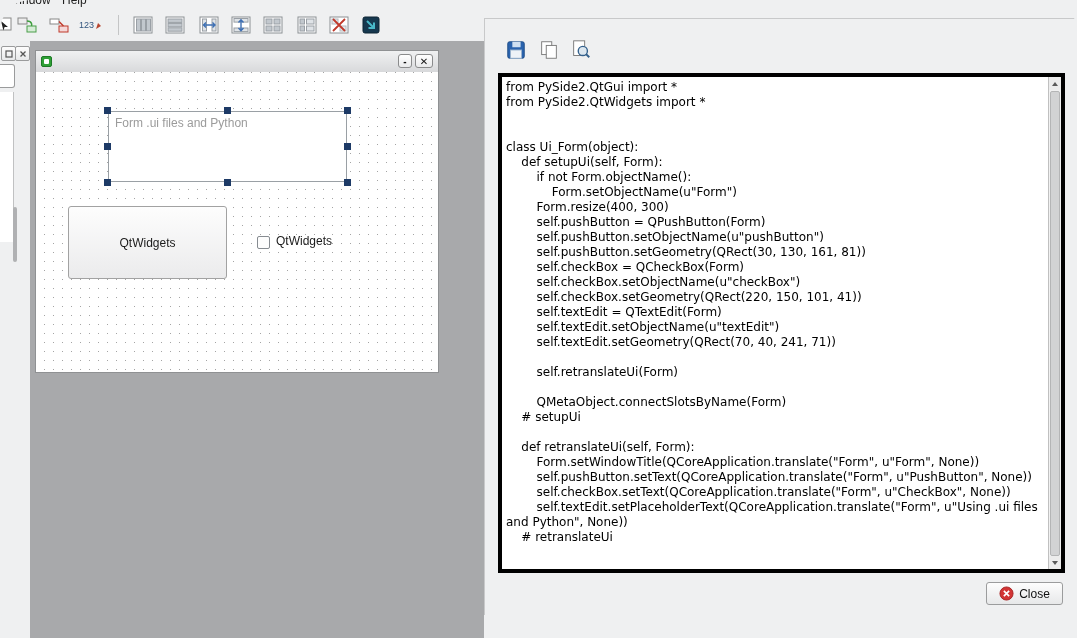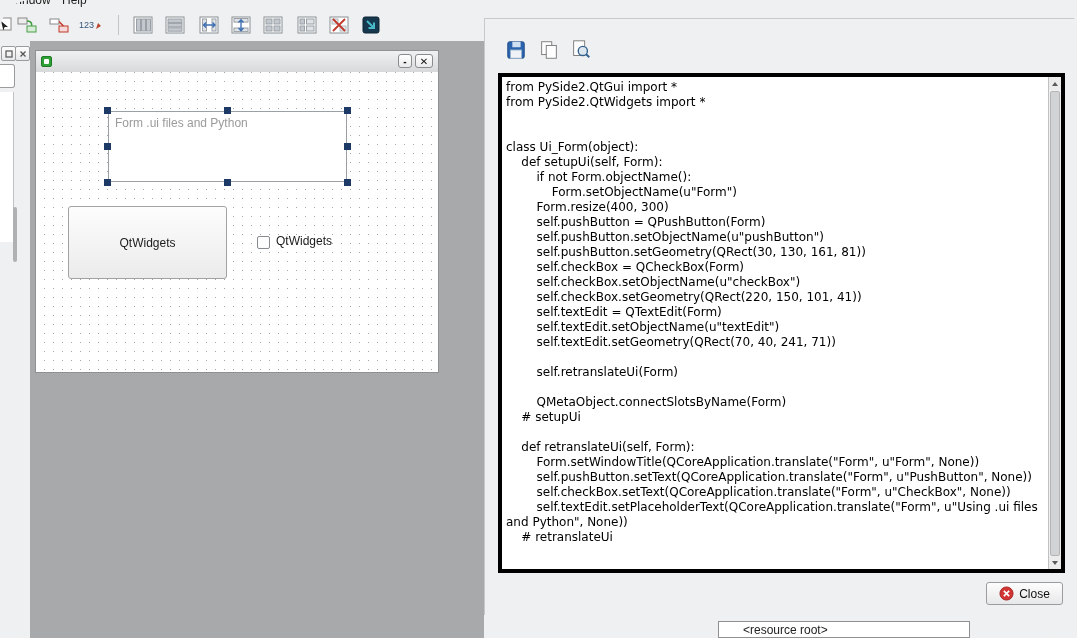--- a/index.html
+++ b/index.html
@@ -274,19 +274,14 @@
 
     <div class="closebtn">
       <svg width="15" height="15" viewBox="0 0 16 16">
         <circle cx="8" cy="8" r="7" fill="#d23535" stroke="#a82525"></circle>
         <path d="M5.2 5.2 L10.8 10.8 M10.8 5.2 L5.2 10.8" stroke="#fff" stroke-width="1.8"></path>
       </svg>
       <span>Close</span>
     </div>
   </div>
 
-  <div class="abs bottomstrip">
-    <div class="resbox">
-      <span>&lt;resource root&gt;</span>
-    </div>
-  </div>
 
 </div>
 
 </body></html>

